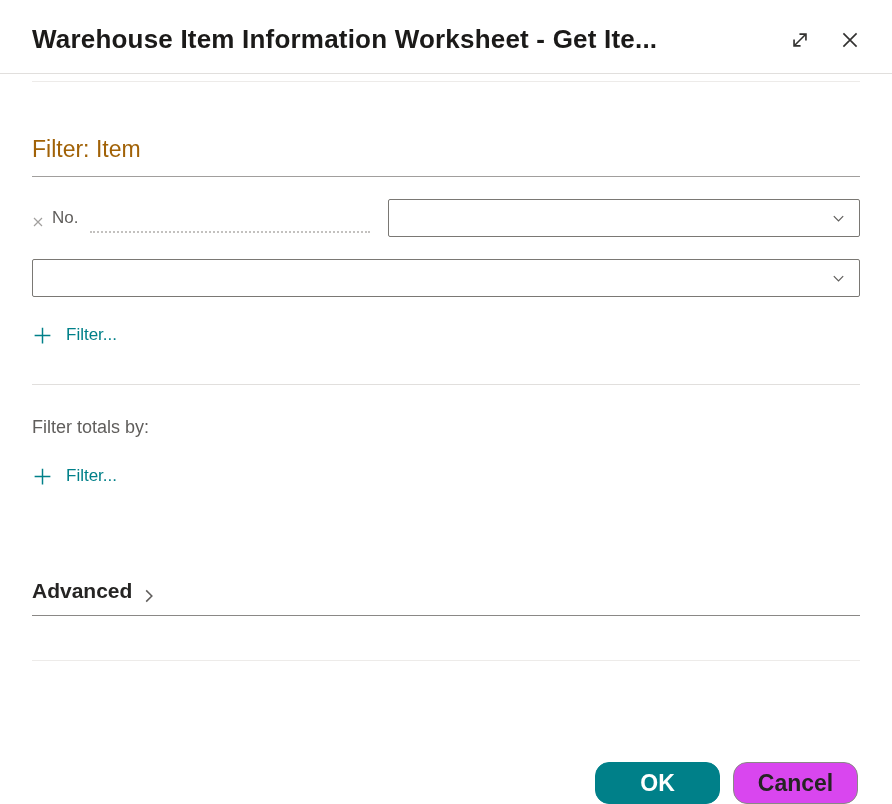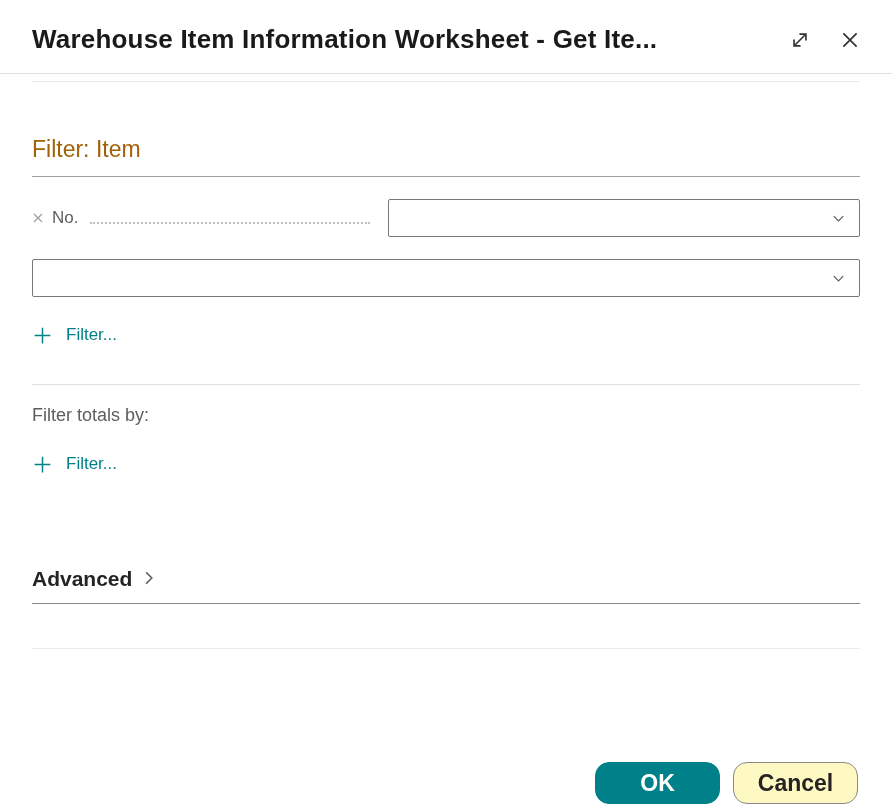--- a/index.html
+++ b/index.html
@@ -29,21 +29,21 @@
   .content { padding: 0 32px; flex: 1; }
   .section-heading {
     margin-top: 54px;
     font-size: 23px; font-weight: 400; color: #a16207;
     padding-bottom: 13px;
     border-bottom: 1px solid #a19f9d;
   }
 
   .filter-row { display: flex; align-items: center; margin-top: 22px; }
   .filter-row:first-of-type { margin-top: 28px; }
-  .label-area { width: 356px; min-width: 356px; display: flex; align-items: center; }
+  .label-area { width: 356px; min-width: 356px; display: flex; align-items: flex-end; }
   .remove-x { width: 13px; height: 13px; margin-right: 7px; color: #a19f9d; cursor: pointer; flex: none; background: none; border: none; padding: 0; display: flex; align-items: center; }
   .row-label { font-size: 17px; color: #605e5c; white-space: nowrap; }
   .dots { flex: 1; border-bottom: 2px dotted #c3c1bf; margin: 0 18px 0 12px; position: relative; top: 5px; }
 
   .combobox {
     flex: 1; height: 38px;
     border: 1px solid #7a7874; border-radius: 2px;
     display: flex; align-items: center; background: #fff;
   }
   .combobox input {
@@ -55,43 +55,43 @@
 
   .add-filter {
     display: inline-flex; align-items: flex-start; gap: 13px;
     margin-top: 28px; color: var(--accent);
     font-size: 17px; cursor: pointer;
     background: none; border: none; padding: 0; font-family: inherit;
   }
   .plus-icon { width: 21px; height: 21px; display: flex; }
 
   .totals-divider { margin-top: 34px; border-top: 1px solid #e1dfdd; height: 0; }
-  .totals-heading { margin-top: 20px; font-size: 18px; color: #605e5c; }
+  .totals-heading { margin-top: 32px; font-size: 18px; color: #605e5c; }
 
   .advanced {
     margin-top: 88px;
-    display: flex; align-items: flex-start; gap: 8px;
+    display: flex; align-items: flex-end; gap: 8px;
     font-size: 21px; font-weight: 700; color: #252423;
     padding-bottom: 12px;
     border-bottom: 1px solid #8a8886;
     cursor: pointer;
   }
   .chevron-right { width: 18px; height: 18px; color: #605e5c; display: flex; position: relative; top: 2px; }
   .post-adv-line { margin-top: 44px; border-top: 1px solid #edebe9; height: 0; }
 
   
   .footer { display: flex; justify-content: flex-end; gap: 13px; padding: 0 34px; margin-top: 32px; }
   .btn {
     height: 42px; min-width: 125px;
     border-radius: 14px; font-size: 23px; font-weight: 600;
     display: flex; align-items: center; justify-content: center;
     cursor: pointer; font-family: inherit; padding: 0 18px;
   }
   .btn-primary { background: var(--accent); color: #ffffff; border: 1px solid var(--accent); }
-  .btn-secondary { background: #fef9c3; color: #252423; border: 1px solid #8a8886; }
+  .btn-secondary { background: #d946ef; color: #252423; border: 1px solid #8a8886; }
   svg { display: block; }
 </style>
 </head>
 <body>
 
 <div class="dialog">
 
   <div class="header">
     <div class="title">Warehouse Item Information Worksheet - Get Ite...</div>
     <div class="header-icons">

